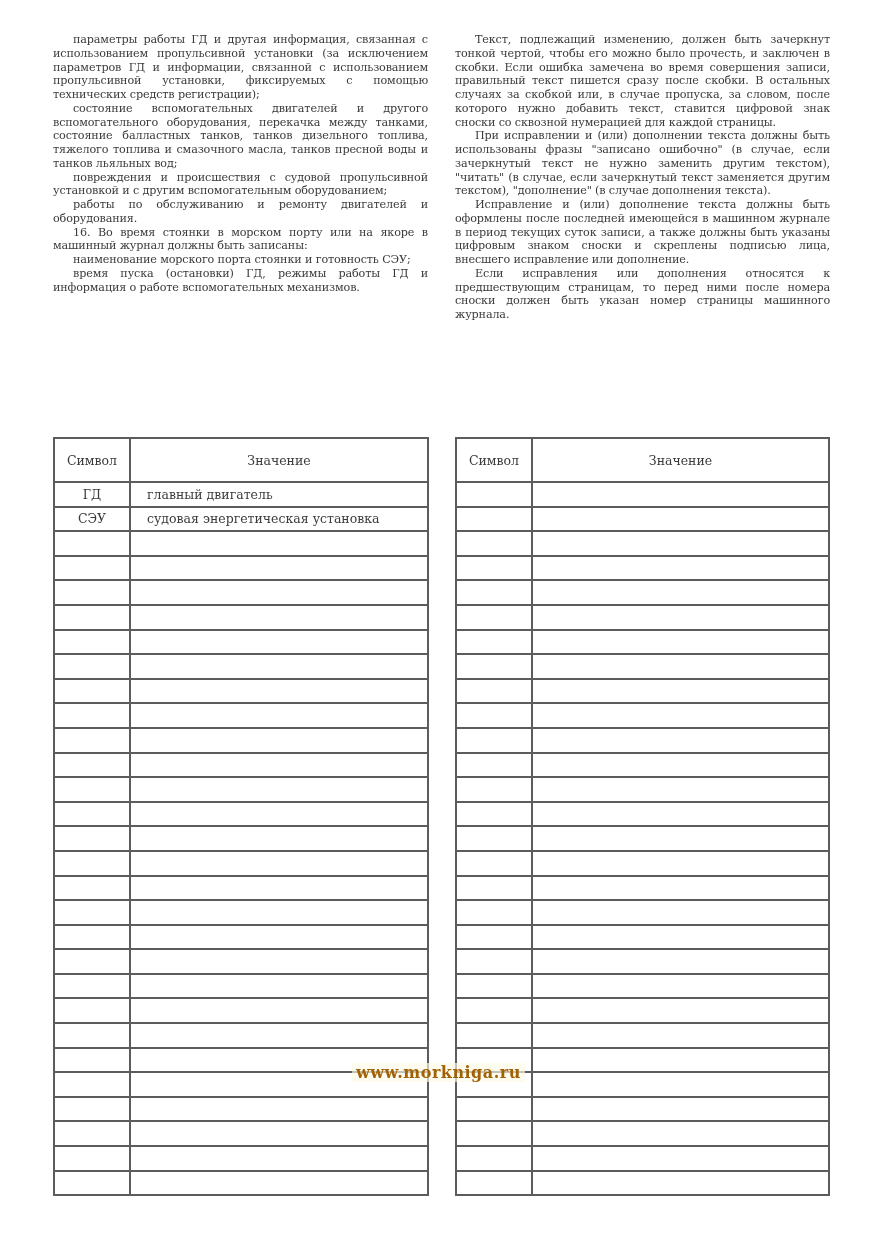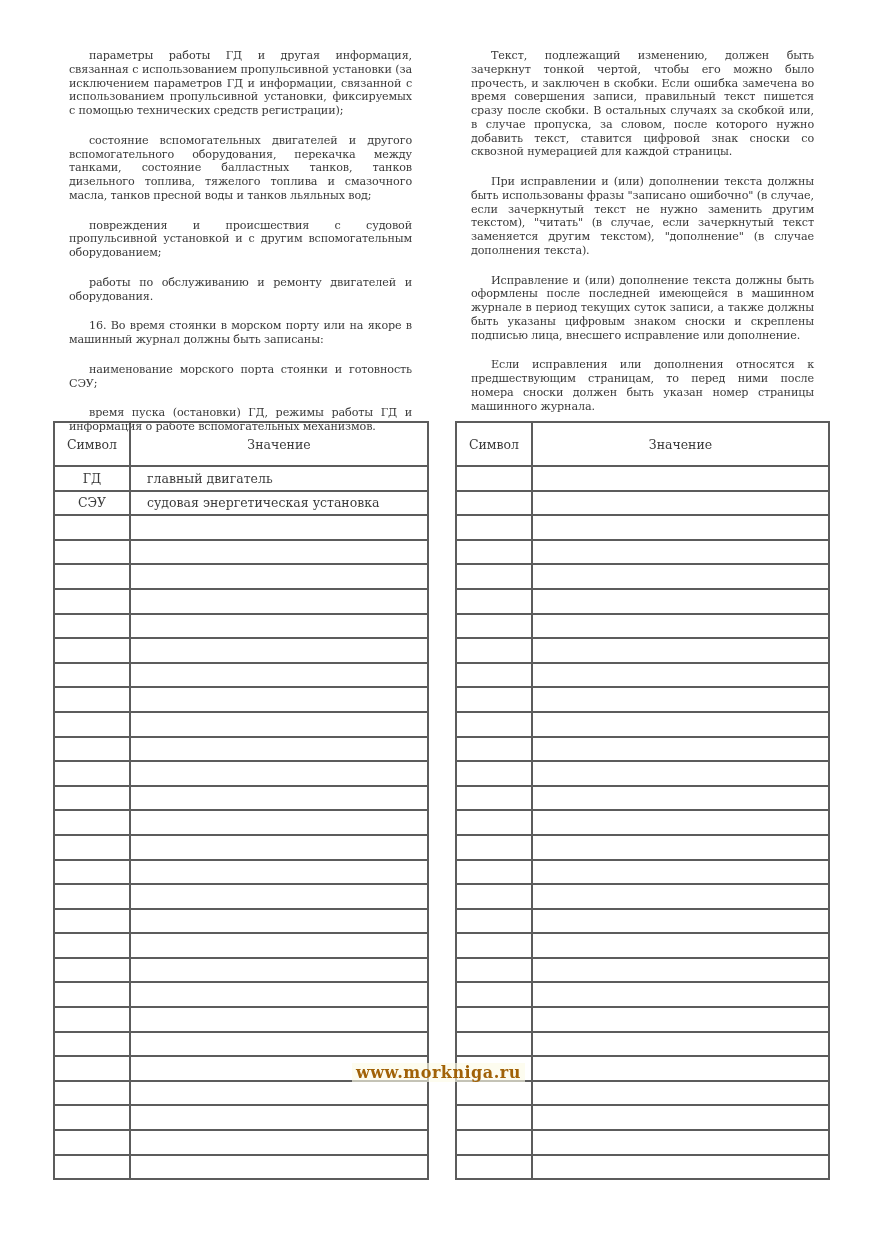--- a/index.html
+++ b/index.html
@@ -2,22 +2,22 @@
 <html><head>
 <meta charset="utf-8">
 <style>
   html, body { margin:0; padding:0; background:#ffffff; }
   body { width:883px; height:1250px; position:relative; overflow:hidden;
          font-family:"DejaVu Serif","Liberation Serif",serif; color:#3a3a3a; }
   .col { position:absolute; top:33px; width:375px; font-size:11.2px; line-height:13.75px;
          text-align:justify; letter-spacing:-0.15px; }
   .col.left { left:53px; }
   .col.right { left:455px; }
-  .col p { margin:16px; text-indent:20px; }
-  table.grid { position:absolute; top:421px; border-collapse:collapse; table-layout:fixed;
+  .col p { margin:0; text-indent:20px; }
+  table.grid { position:absolute; top:437px; border-collapse:collapse; table-layout:fixed;
                font-family:"DejaVu Serif","Liberation Serif",serif; color:#3b3b3b; }
   table.grid.left { left:53px; width:376px; }
   table.grid.right { left:455px; width:375px; }
   table.grid th, table.grid td { border:2px solid #5c5c5c; padding:0; }
   table.grid th { height:42px; font-weight:normal; font-size:12.5px; text-align:center; }
   table.grid td { height:22.6px; font-size:12.5px; }
   table.grid td.sym { text-align:center; }
   table.grid td.val { padding-left:16px; }
   col.c1 { width:76px; }
   .watermark { position:absolute; left:352px; top:1063px; font-family:"DejaVu Serif","Liberation Serif",serif;

